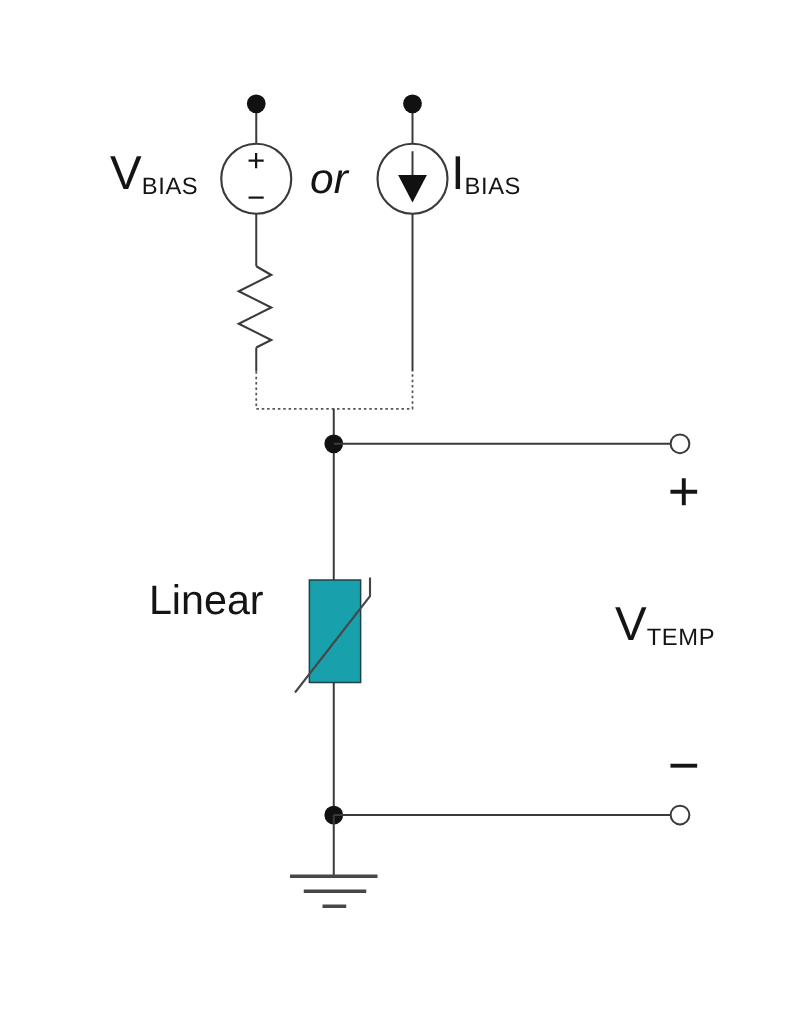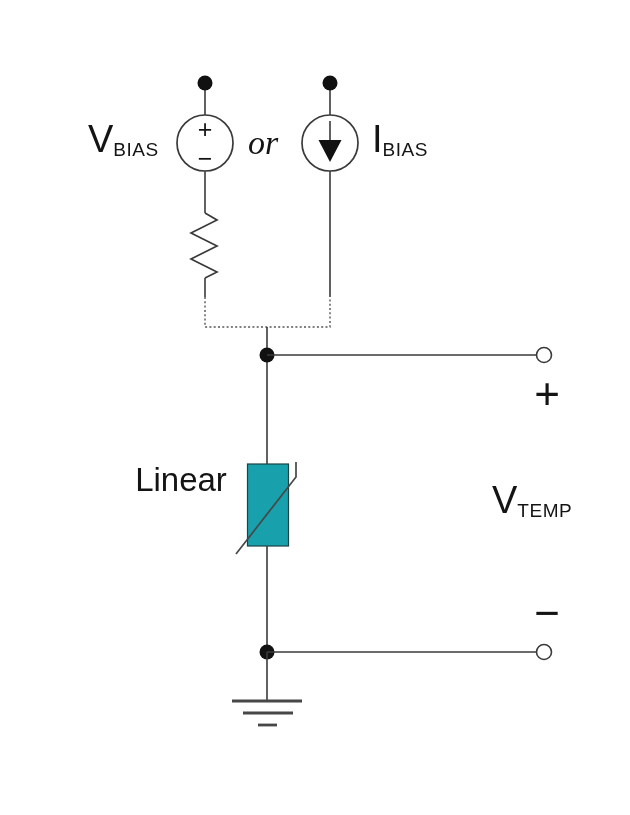--- a/index.html
+++ b/index.html
@@ -27,34 +27,32 @@
     position: relative;
     bottom: -0.22em;
     letter-spacing: 0.5px;
   }
   .or-lbl {
     position: absolute;
     left: 248px; top: 126px;
     font-size: 34px;
     font-style: italic;
     line-height: 1;
-    font-family: Liberation Serif, serif;
   }
   .v-bias-lbl  { left: 88px;  top: 120px; }
   .r-bias-lbl  { left: 106px; top: 219px; }
-  .i-bias-lbl  { left: 372px; top: 120px; }
+  .i-bias-lbl  { left: 361px; top: 120px; }
   .v-temp-lbl  { left: 492px; top: 481px; }
   .therm-lbl {
     position: absolute;
     left: 85px; top: 461px;
     width: 160px;
     text-align: center;
     font-size: 33px;
     line-height: 37px;
-    margin-left: 16px;
   }
   .src-sign {
     position: absolute;
     width: 24px;
     text-align: center;
     font-size: 25px;
     line-height: 1;
     color: #141414;
   }
   .src-plus  { left: 193px; top: 117px; }

